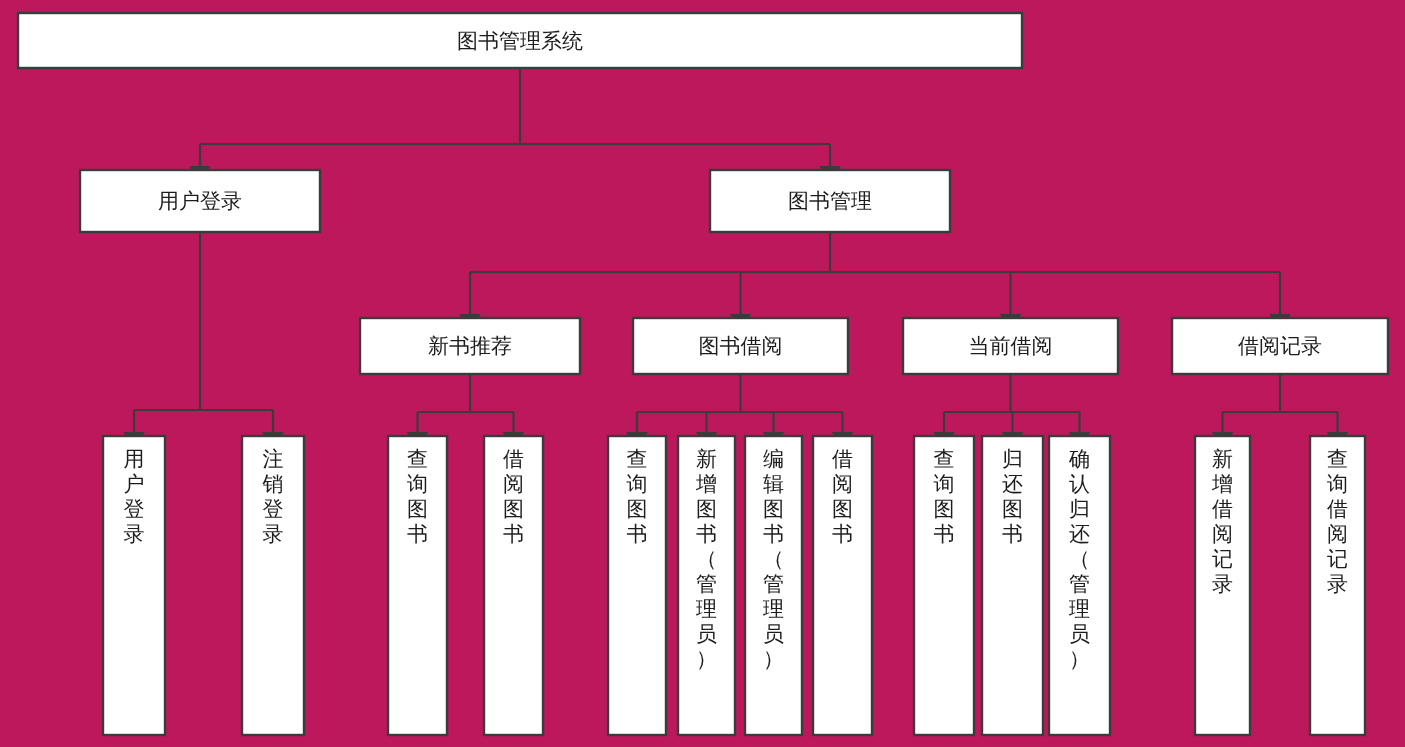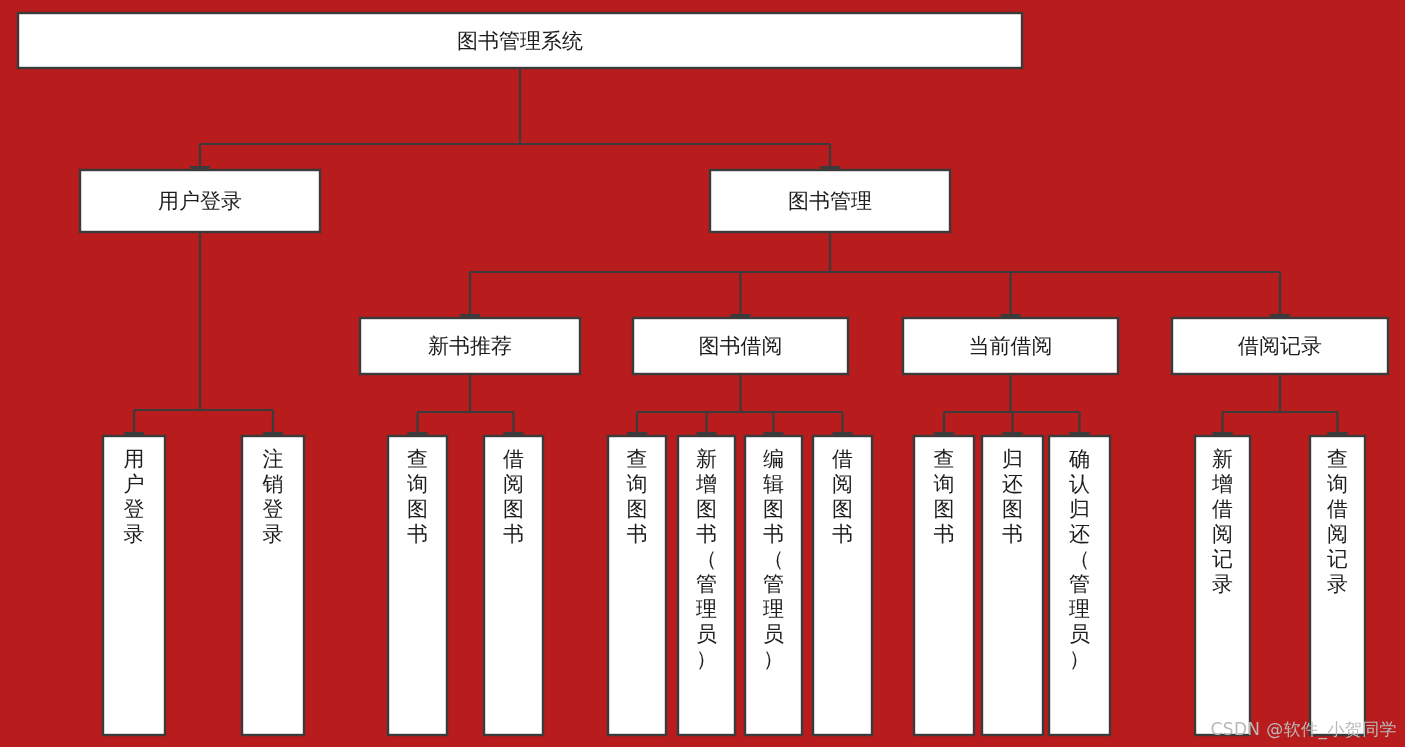--- a/index.html
+++ b/index.html
@@ -8,21 +8,21 @@
     padding: 0;
     background: #ffffff;
   }
   body {
     font-family: "DejaVu Sans", "Liberation Sans", sans-serif;
   }
   #diagram-root {
     position: relative;
     width: 1405px;
     height: 747px;
-    background: #b91c1c;
+    background: #be185d;
     overflow: hidden;
   }
   svg#tree-svg {
     position: absolute;
     left: 0;
     top: 0;
     width: 1405px;
     height: 747px;
     display: block;
   }
@@ -185,15 +185,14 @@
           <rect x="1195" y="436" width="55" height="299" class="node-box"></rect>
           <text x="1222.5" y="466" class="node-label-vertical"><tspan x="1222.5" dy="0">新</tspan><tspan x="1222.5" dy="25">增</tspan><tspan x="1222.5" dy="25">借</tspan><tspan x="1222.5" dy="25">阅</tspan><tspan x="1222.5" dy="25">记</tspan><tspan x="1222.5" dy="25">录</tspan></text>
         </g>
         <g>
           <rect x="1310" y="436" width="55" height="299" class="node-box"></rect>
           <text x="1337.5" y="466" class="node-label-vertical"><tspan x="1337.5" dy="0">查</tspan><tspan x="1337.5" dy="25">询</tspan><tspan x="1337.5" dy="25">借</tspan><tspan x="1337.5" dy="25">阅</tspan><tspan x="1337.5" dy="25">记</tspan><tspan x="1337.5" dy="25">录</tspan></text>
         </g>
       </g>
   </svg>
 
-  <div class="watermark-text">CSDN @软件_小贺同学</div>
 
 </div>
 
 </body></html>

